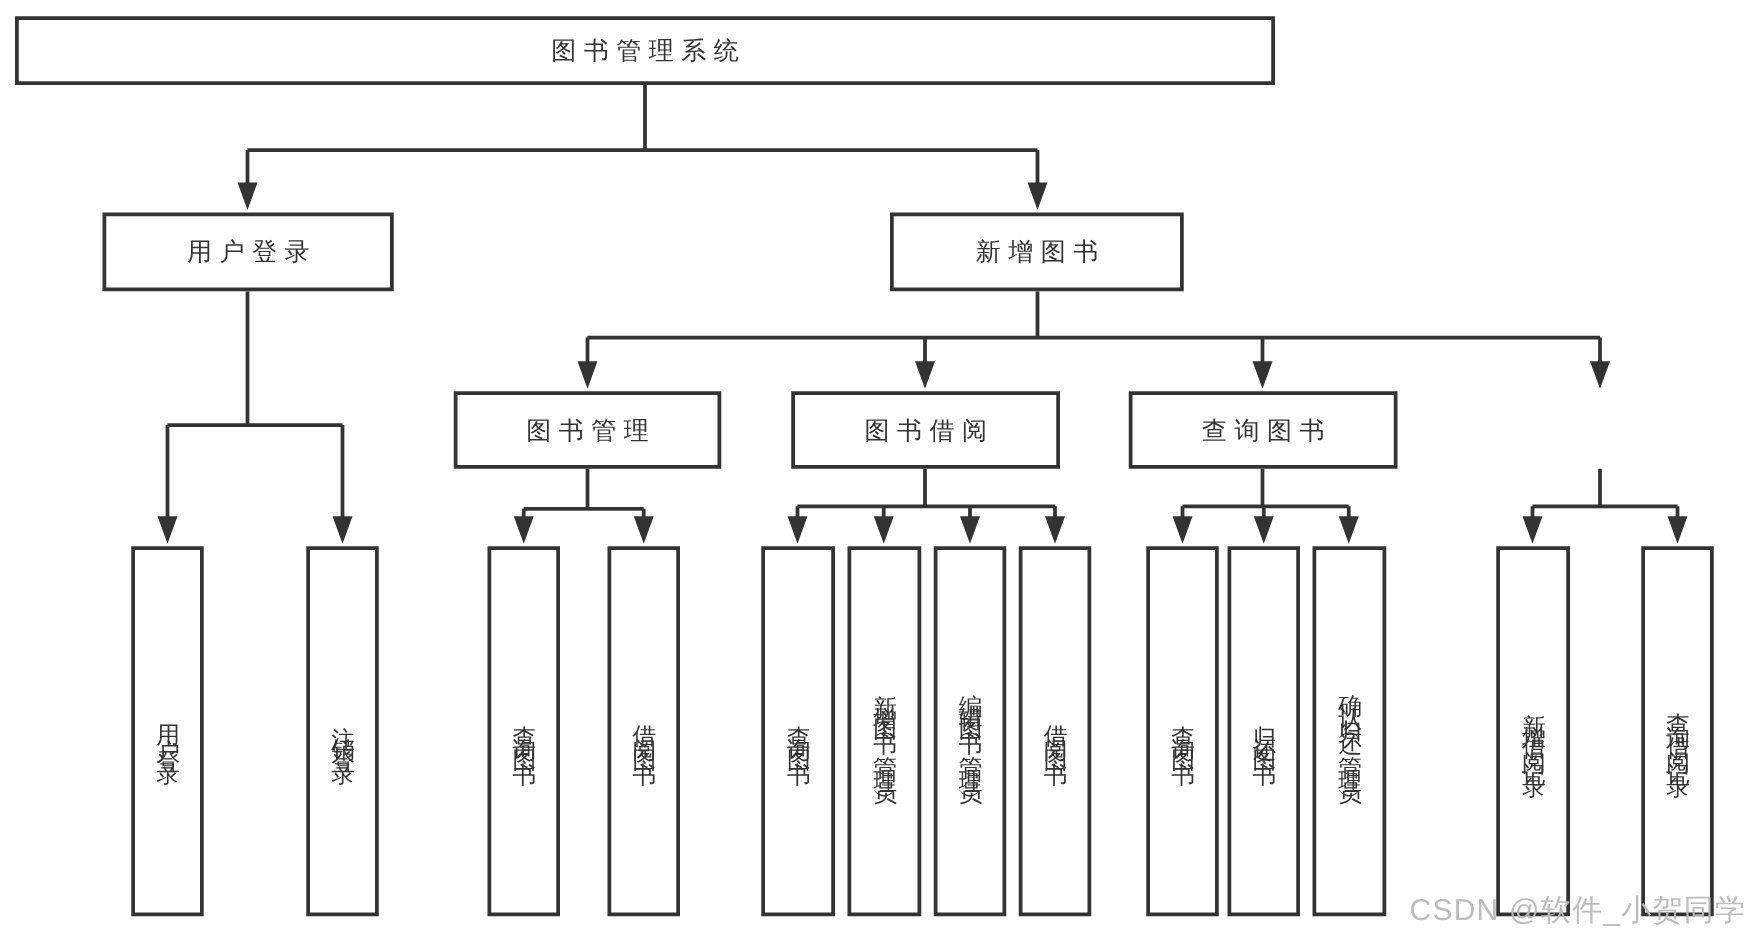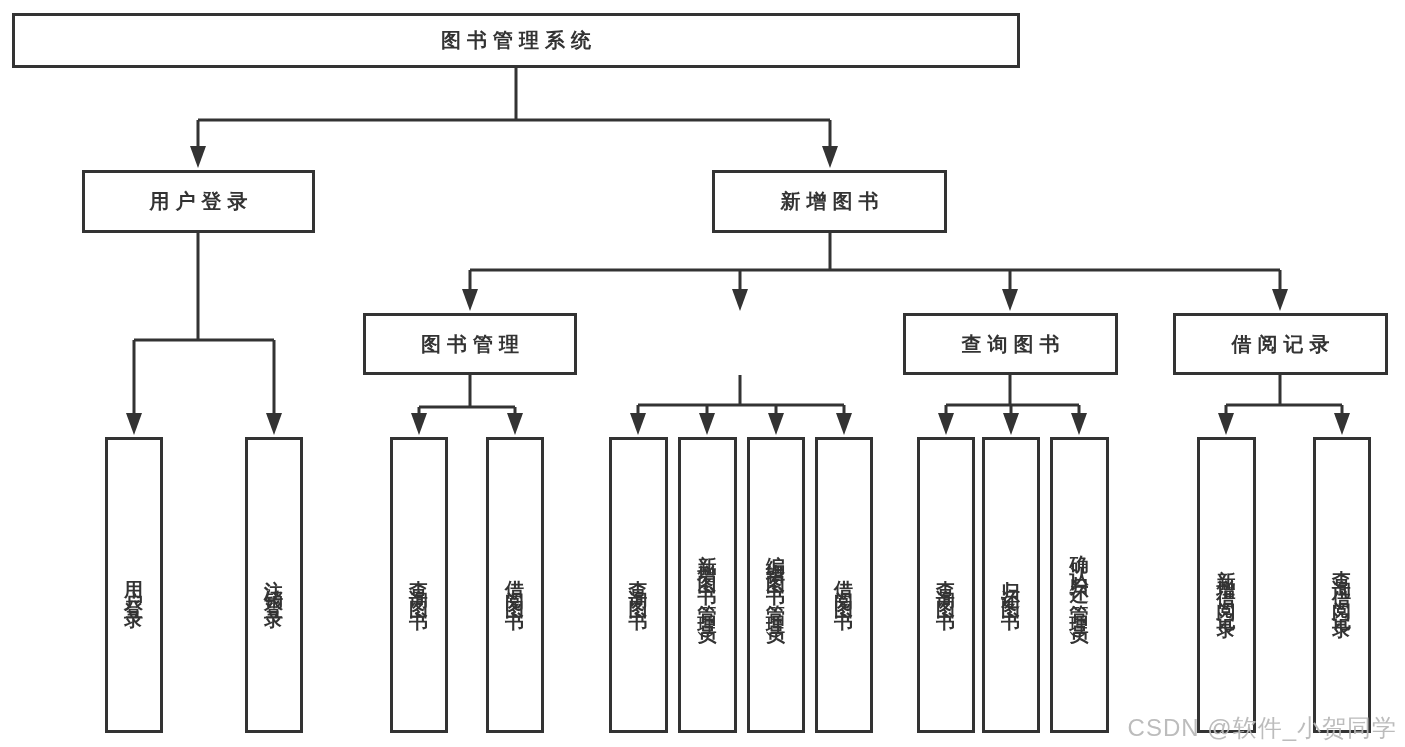--- a/index.html
+++ b/index.html
@@ -10,21 +10,20 @@
     position:relative; width:1405px; height:747px;
     background:var(--bg); overflow:hidden;
   }
   .wires { position:absolute; left:0; top:0; pointer-events:none; }
   .cline { stroke:var(--line); stroke-width:3; fill:none; }
   .ahead { fill:var(--line); stroke:none; }
   .node {
     position:absolute; background:#fff; border:3px solid var(--line);
     display:flex; align-items:center; justify-content:center;
     color:var(--text);
-    font-weight:bold;
   }
   .hnode { font-size:20px; letter-spacing:6px; text-indent:6px; white-space:nowrap; }
   .vnode .vtext {
     writing-mode:vertical-rl; text-orientation:mixed;
     font-size:19px; letter-spacing:10px; line-height:1;
   }
   .watermark {
     position:absolute; right:8px; top:712px; z-index:5;
     font-size:24px; letter-spacing:1px; white-space:nowrap;
     color:var(--wm); opacity:0.95;
@@ -75,25 +74,25 @@
   <div class="node hnode" style="left:82px;top:170px;width:233px;height:63px">
     <span>用户登录</span>
   </div>
   <div class="node hnode" style="left:712px;top:170px;width:235px;height:63px">
     <span>新增图书</span>
   </div>
 
   <div class="node hnode" style="left:363px;top:313px;width:214px;height:62px">
     <span>图书管理</span>
   </div>
+  <div class="node hnode" style="left:633px;top:313px;width:215px;height:62px">
+    <span>图书借阅</span>
+  </div>
   <div class="node hnode" style="left:903px;top:313px;width:215px;height:62px">
     <span>查询图书</span>
-  </div>
-  <div class="node hnode" style="left:1173px;top:313px;width:215px;height:62px">
-    <span>借阅记录</span>
   </div>
 
   <div class="node vnode" style="left:105px;top:437px;width:58px;height:296px">
     <span class="vtext">用户登录</span>
   </div>
   <div class="node vnode" style="left:245px;top:437px;width:58px;height:296px">
     <span class="vtext">注销登录</span>
   </div>
 
   <div class="node vnode" style="left:390px;top:437px;width:58px;height:296px">

